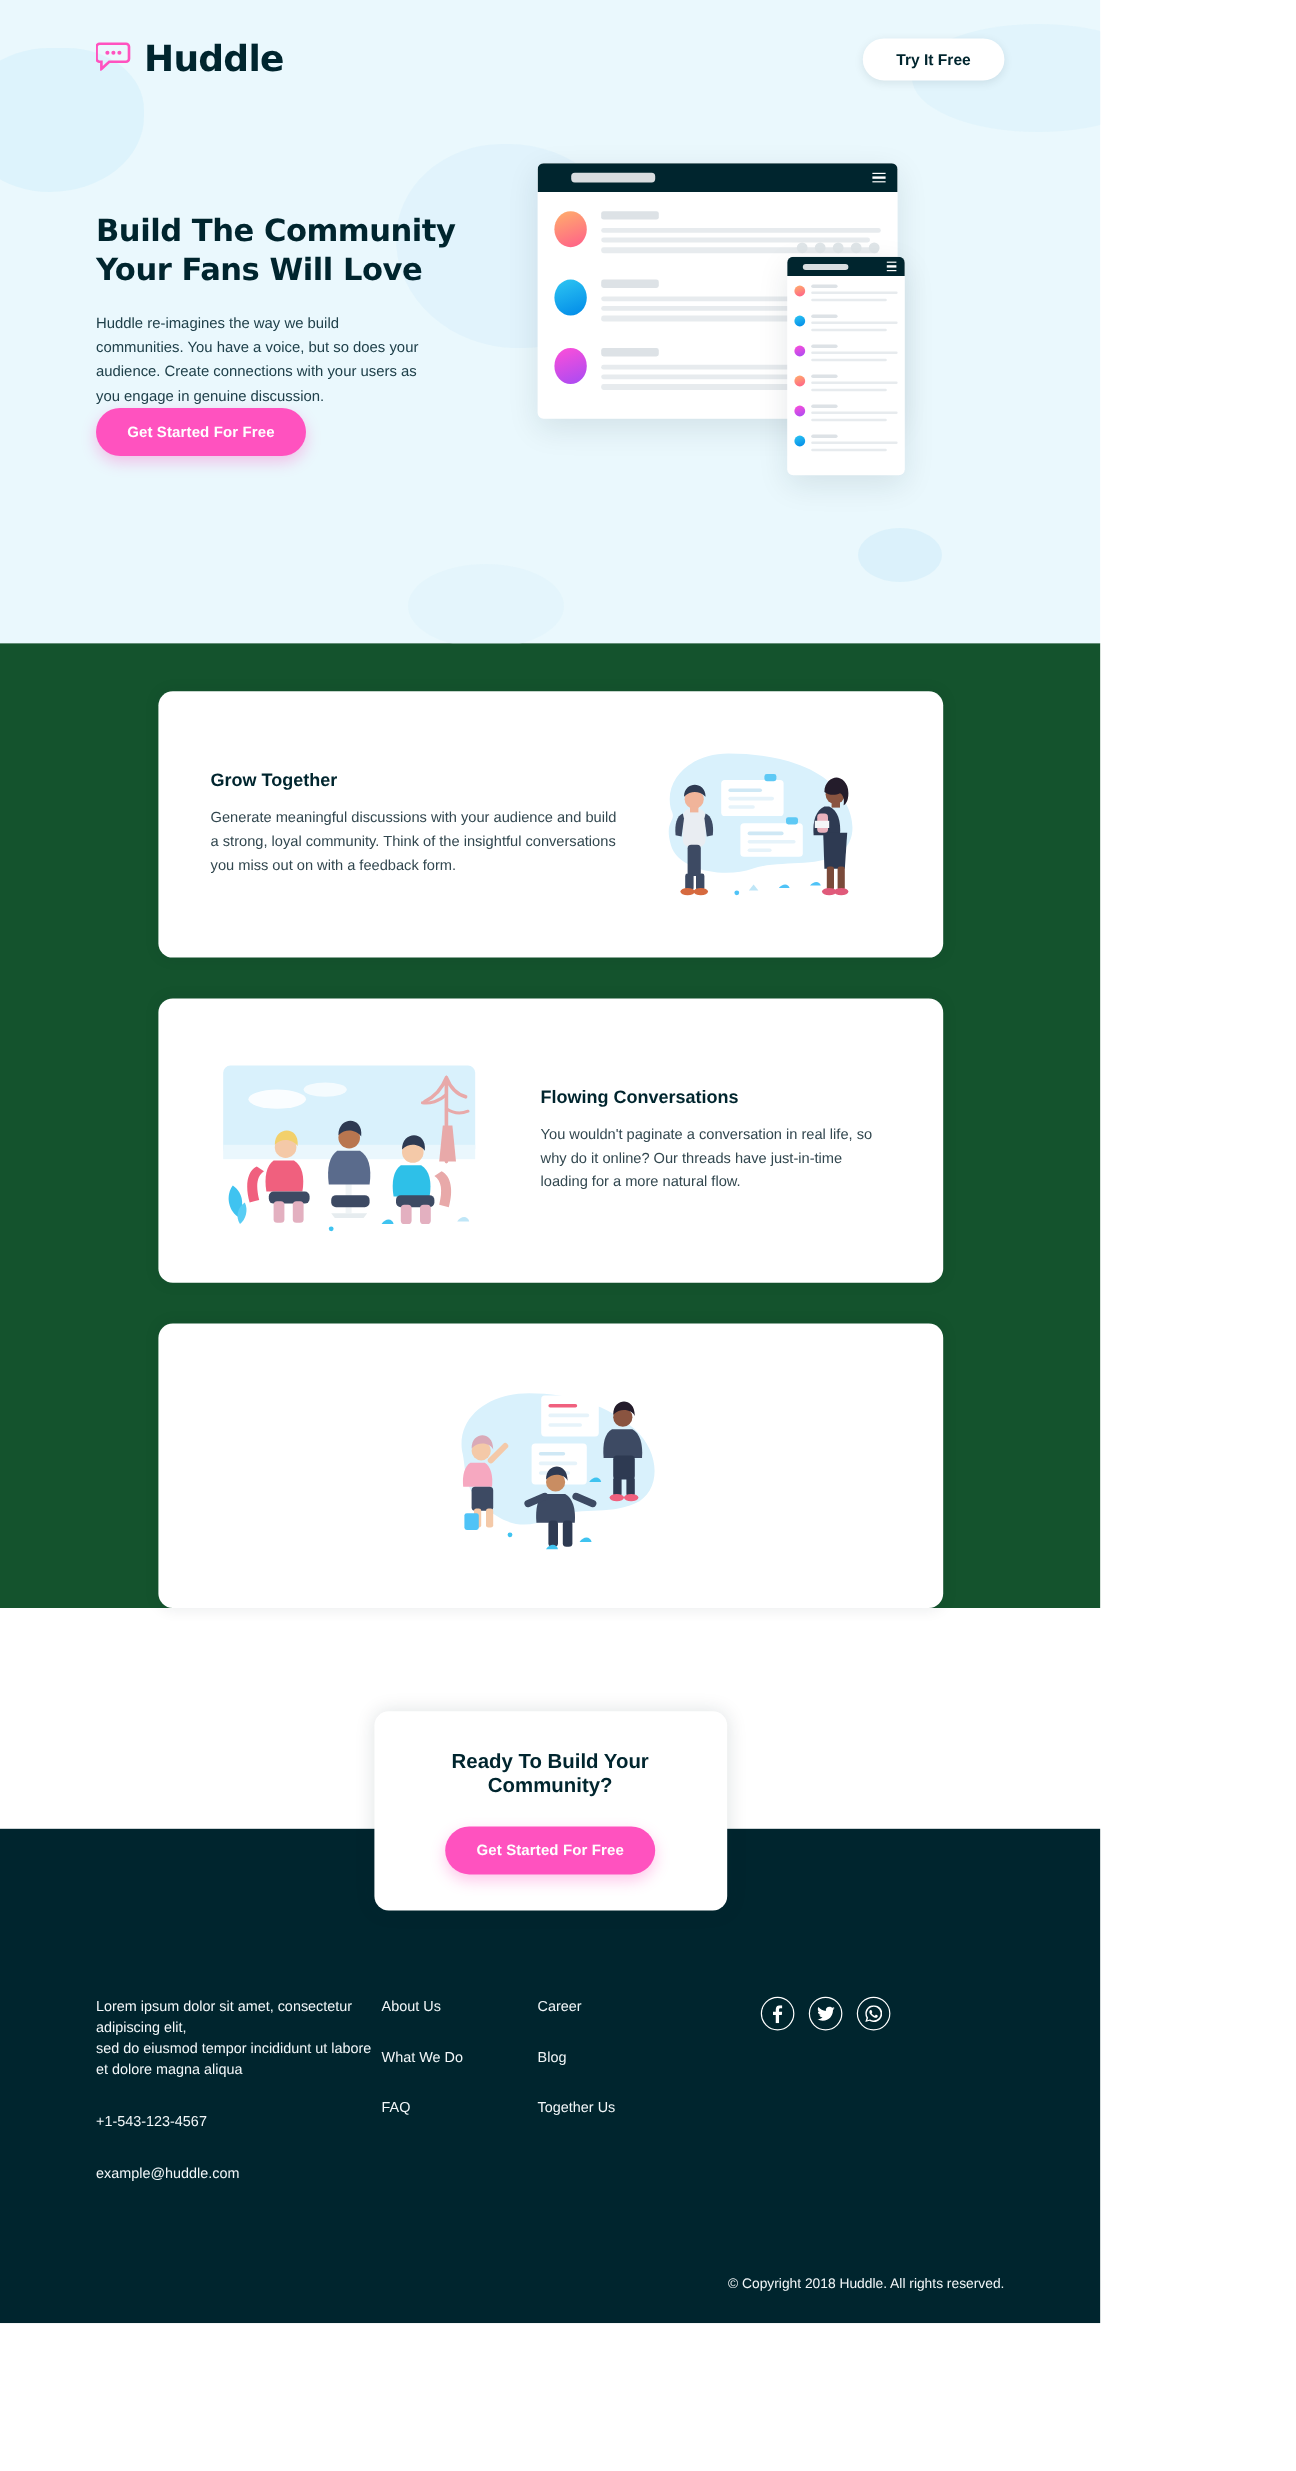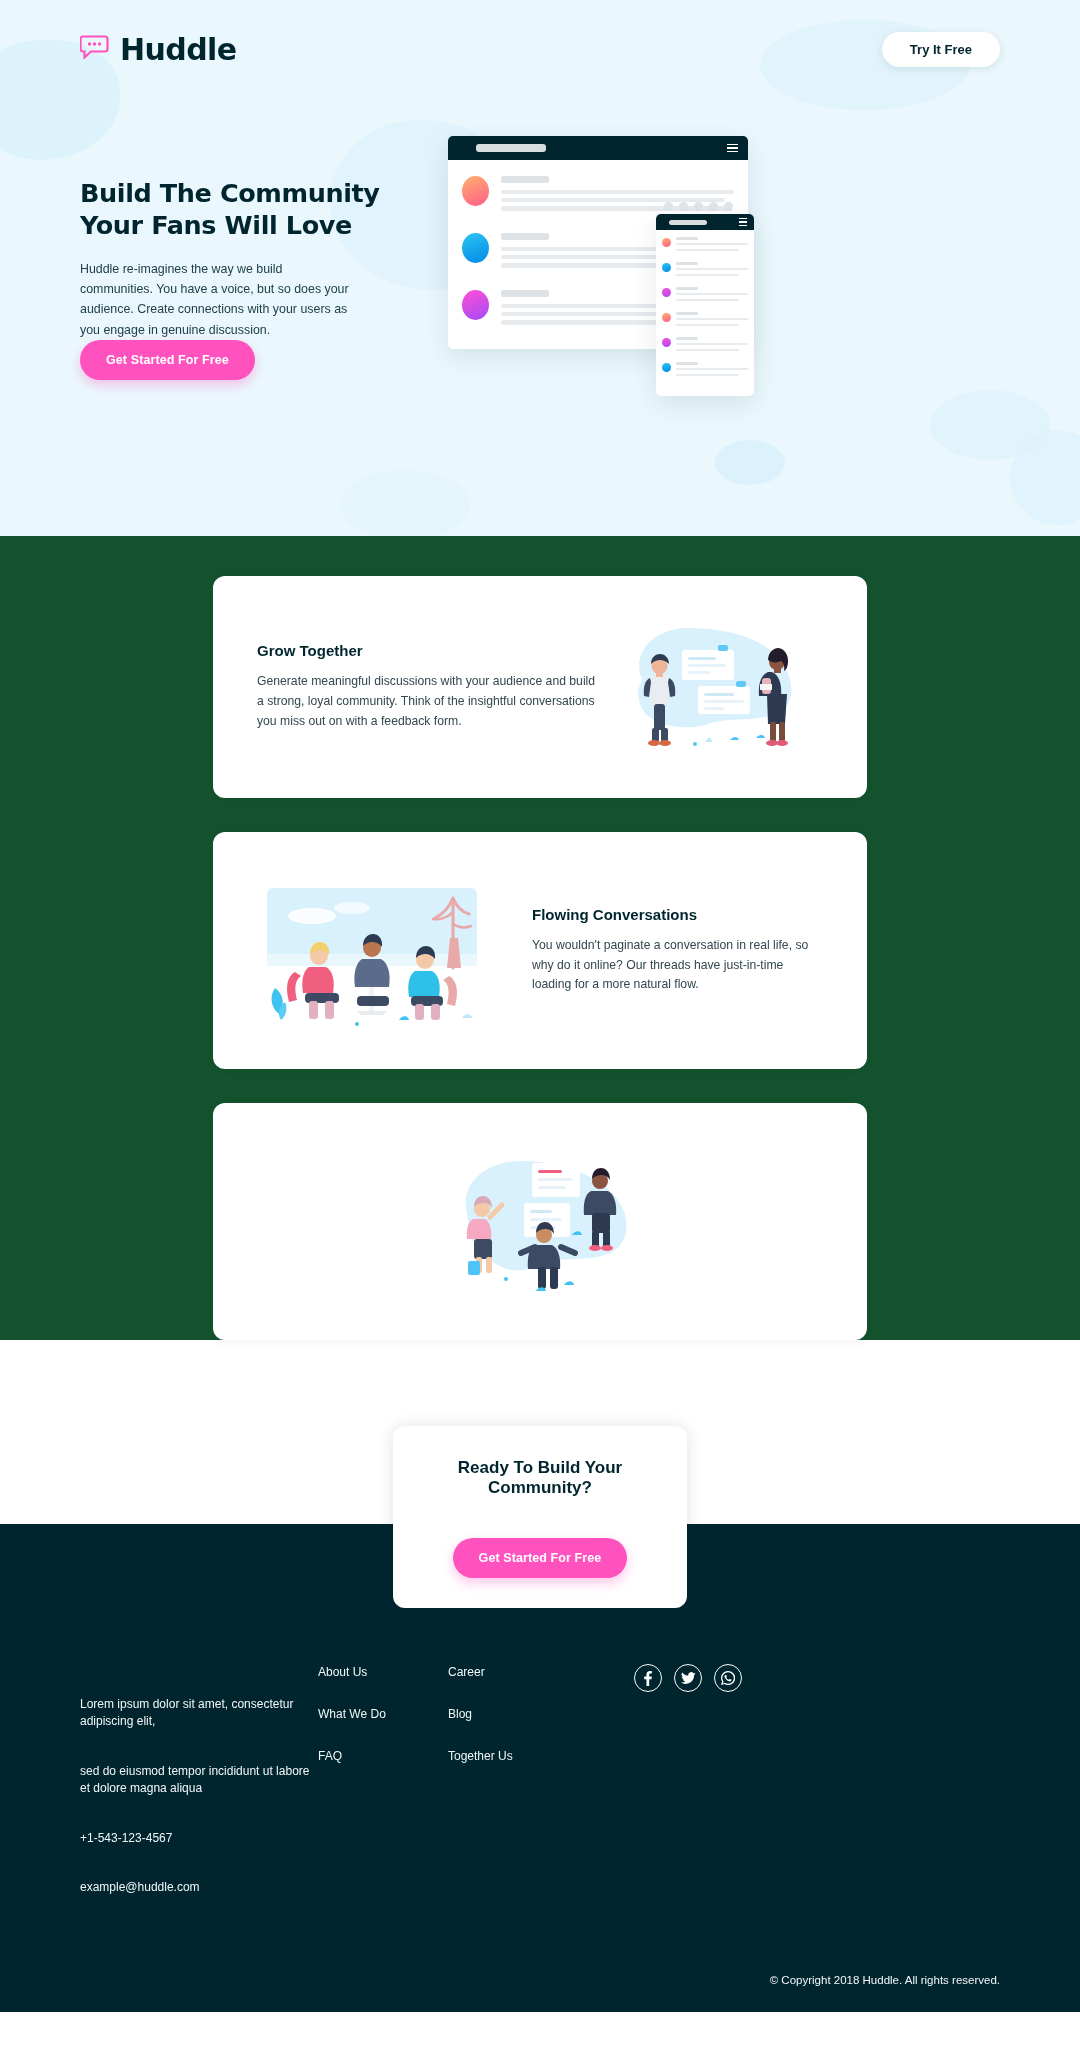--- a/index.html
+++ b/index.html
@@ -3,21 +3,21 @@
 <meta charset="utf-8">
 <style>
   * { box-sizing: border-box; margin: 0; padding: 0; }
   html, body { width: 1080px; }
   body {
     font-family: "Liberation Sans", sans-serif;
     background: #ffffff;
     color: #00252e;
     -webkit-font-smoothing: antialiased;
   }
-  .page { width: 1080px; position: relative; overflow: hidden; }
+  .page { width: 917px; position: relative; overflow: hidden; }
 
   
   .hero {
     position: relative;
     background: #eaf8fd;
     padding: 0 0 110px 0;
     overflow: hidden;
   }
   .hero-blob {
     position: absolute;
@@ -193,34 +193,34 @@
     border-radius: 12px;
     box-shadow: 0 0 16px rgba(0,37,46,.13);
     text-align: center;
     padding: 32px 20px 30px 20px;
     z-index: 6;
   }
   .cta-h {
     font-size: 17px;
     font-weight: 700;
     color: #00252e;
-    margin-bottom: 40px;
+    margin-bottom: 24px;
     font-family: "Liberation Sans", sans-serif;
   }
 
   
   .footer {
     background: #00252e;
     color: #fff;
     padding: 140px 80px 26px 80px;
     position: relative;
   }
   .footer-cols { display: flex; }
   .f-contact { width: 238px; }
-  .f-contact p { font-size: 12px; line-height: 1.45; color: #f2f7f9; margin-top: 32px; }
+  .f-contact p { font-size: 12px; line-height: 1.45; color: #f2f7f9; }
   .f-contact .blk { margin-bottom: 26px; }
   .f-links { width: 130px; padding-top: 1px; }
   .f-links a {
     display: block;
     font-size: 12px;
     color: #f2f7f9;
     text-decoration: none;
     margin-bottom: 28px;
     cursor: pointer;
   }

